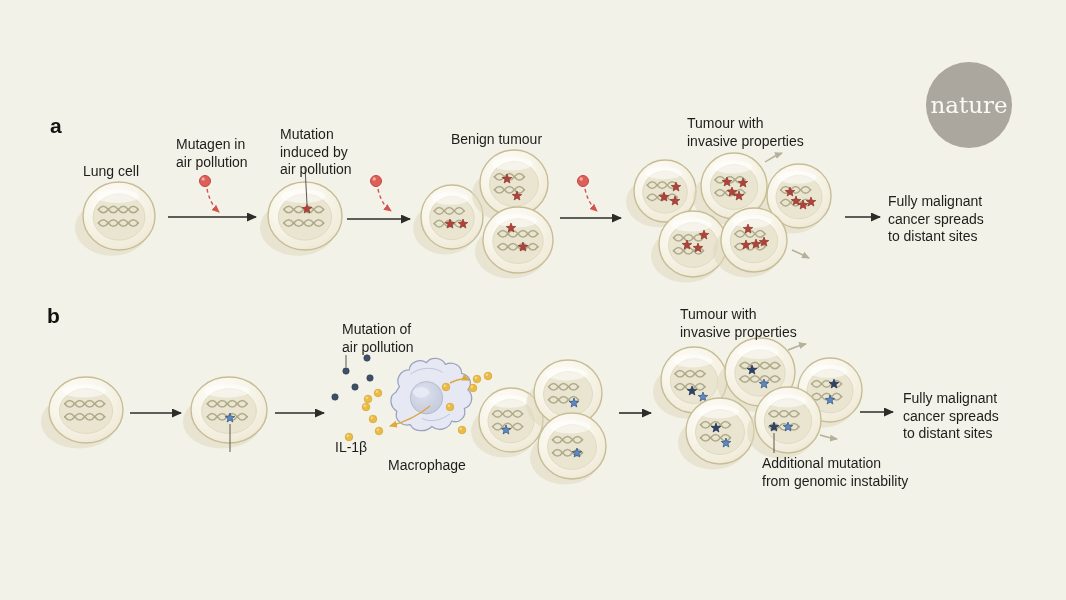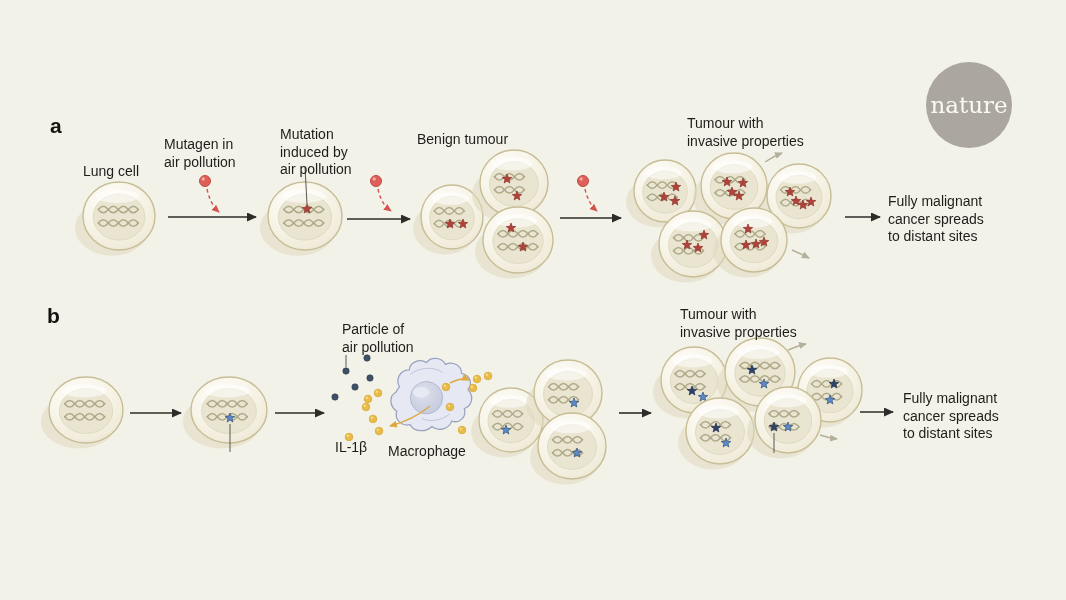--- a/index.html
+++ b/index.html
@@ -376,34 +376,36 @@
     <g>
       <circle cx="969" cy="105" r="43" fill="#aba79f"></circle>
       <text x="969" y="113" text-anchor="middle" font-family="DejaVu Serif, serif" font-size="23" fill="#faf9f3">nature</text>
     </g>
   </svg>
 
   <div class="panel-letter" style="left:50px;top:114px">a</div>
   <div class="panel-letter" style="left:47px;top:304px">b</div>
 
   <div class="lbl" style="left:83px;top:163px">Lung cell</div>
-  <div class="lbl" style="left:164px;top:136px">Mutagen in
+  <div class="lbl" style="left:176px;top:136px">Mutagen in
 air pollution</div>
   <div class="lbl" style="left:280px;top:126px">Mutation
 induced by
 air pollution</div>
-  <div class="lbl" style="left:417px;top:131px">Benign tumour</div>
+  <div class="lbl" style="left:451px;top:131px">Benign tumour</div>
   <div class="lbl" style="left:687px;top:115px">Tumour with
 invasive properties</div>
   <div class="lbl" style="left:888px;top:193px">Fully malignant
 cancer spreads
 to distant sites</div>
 
-  <div class="lbl" style="left:342px;top:321px">Particle of
+  <div class="lbl" style="left:342px;top:321px">Mutation of
 air pollution</div>
   <div class="lbl" style="left:335px;top:439px">IL-1β</div>
-  <div class="lbl" style="left:388px;top:443px">Macrophage</div>
+  <div class="lbl" style="left:388px;top:457px">Macrophage</div>
   <div class="lbl" style="left:680px;top:306px">Tumour with
 invasive properties</div>
+  <div class="lbl" style="left:762px;top:455px">Additional mutation
+from genomic instability</div>
   <div class="lbl" style="left:903px;top:390px">Fully malignant
 cancer spreads
 to distant sites</div>
 </div>
 
 </body></html>

